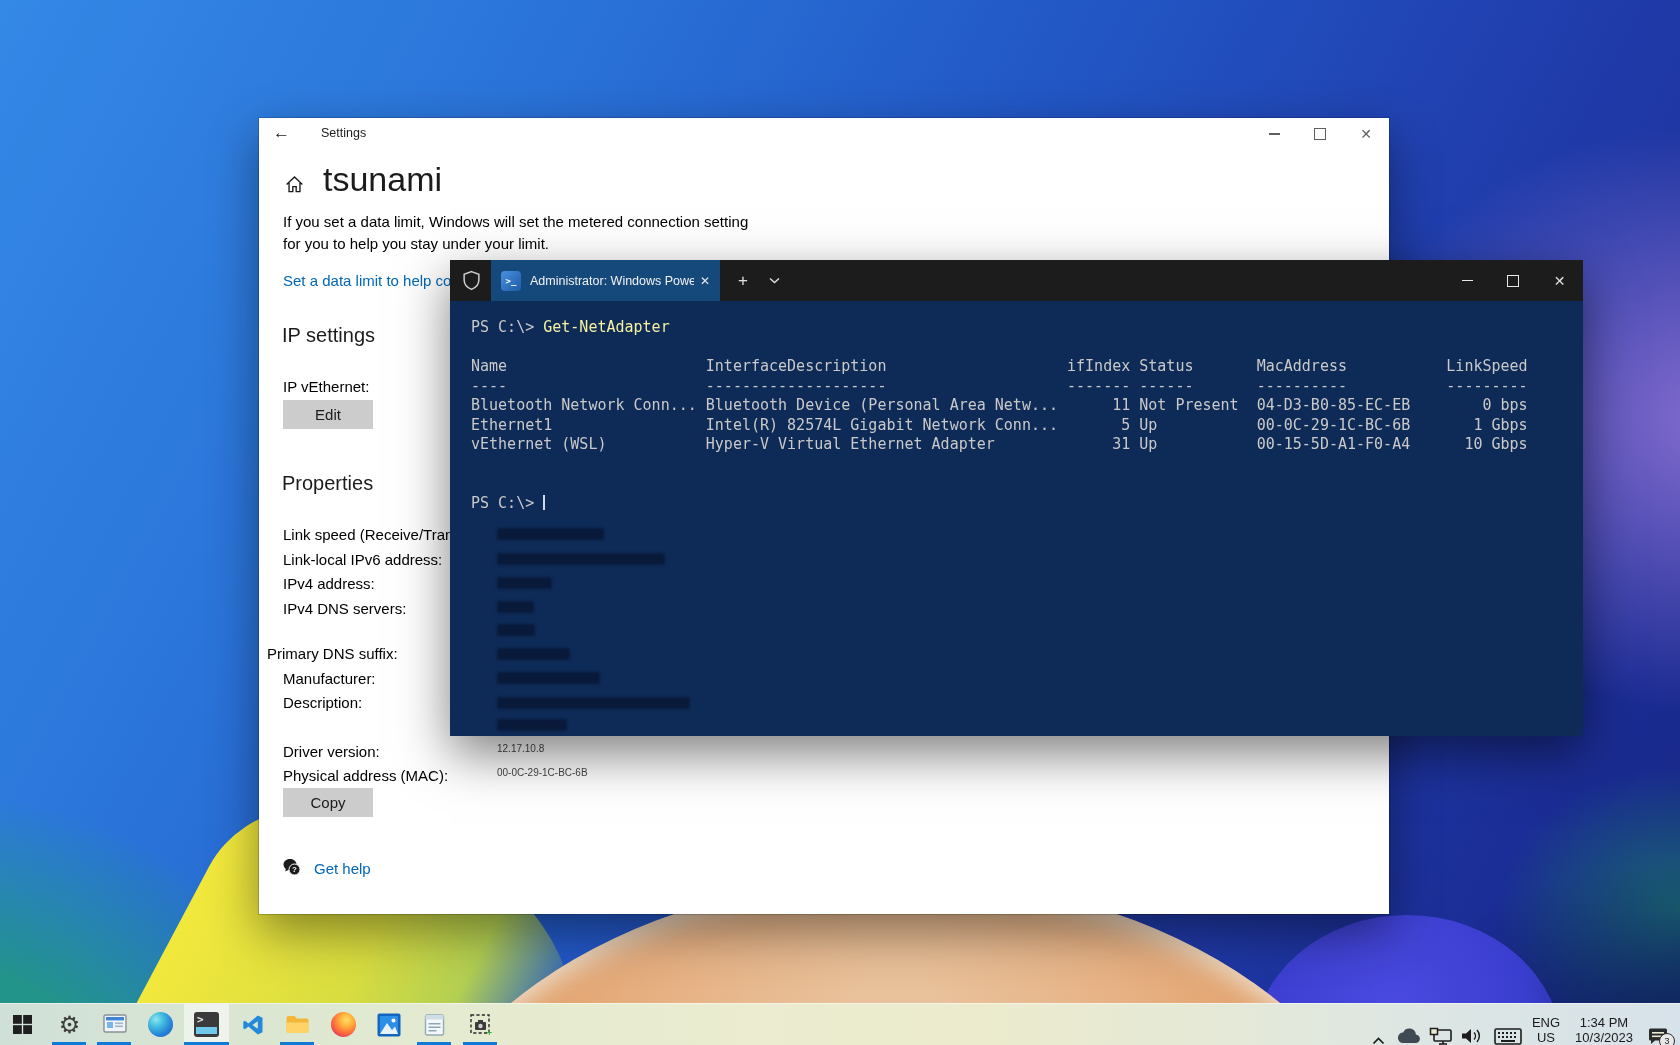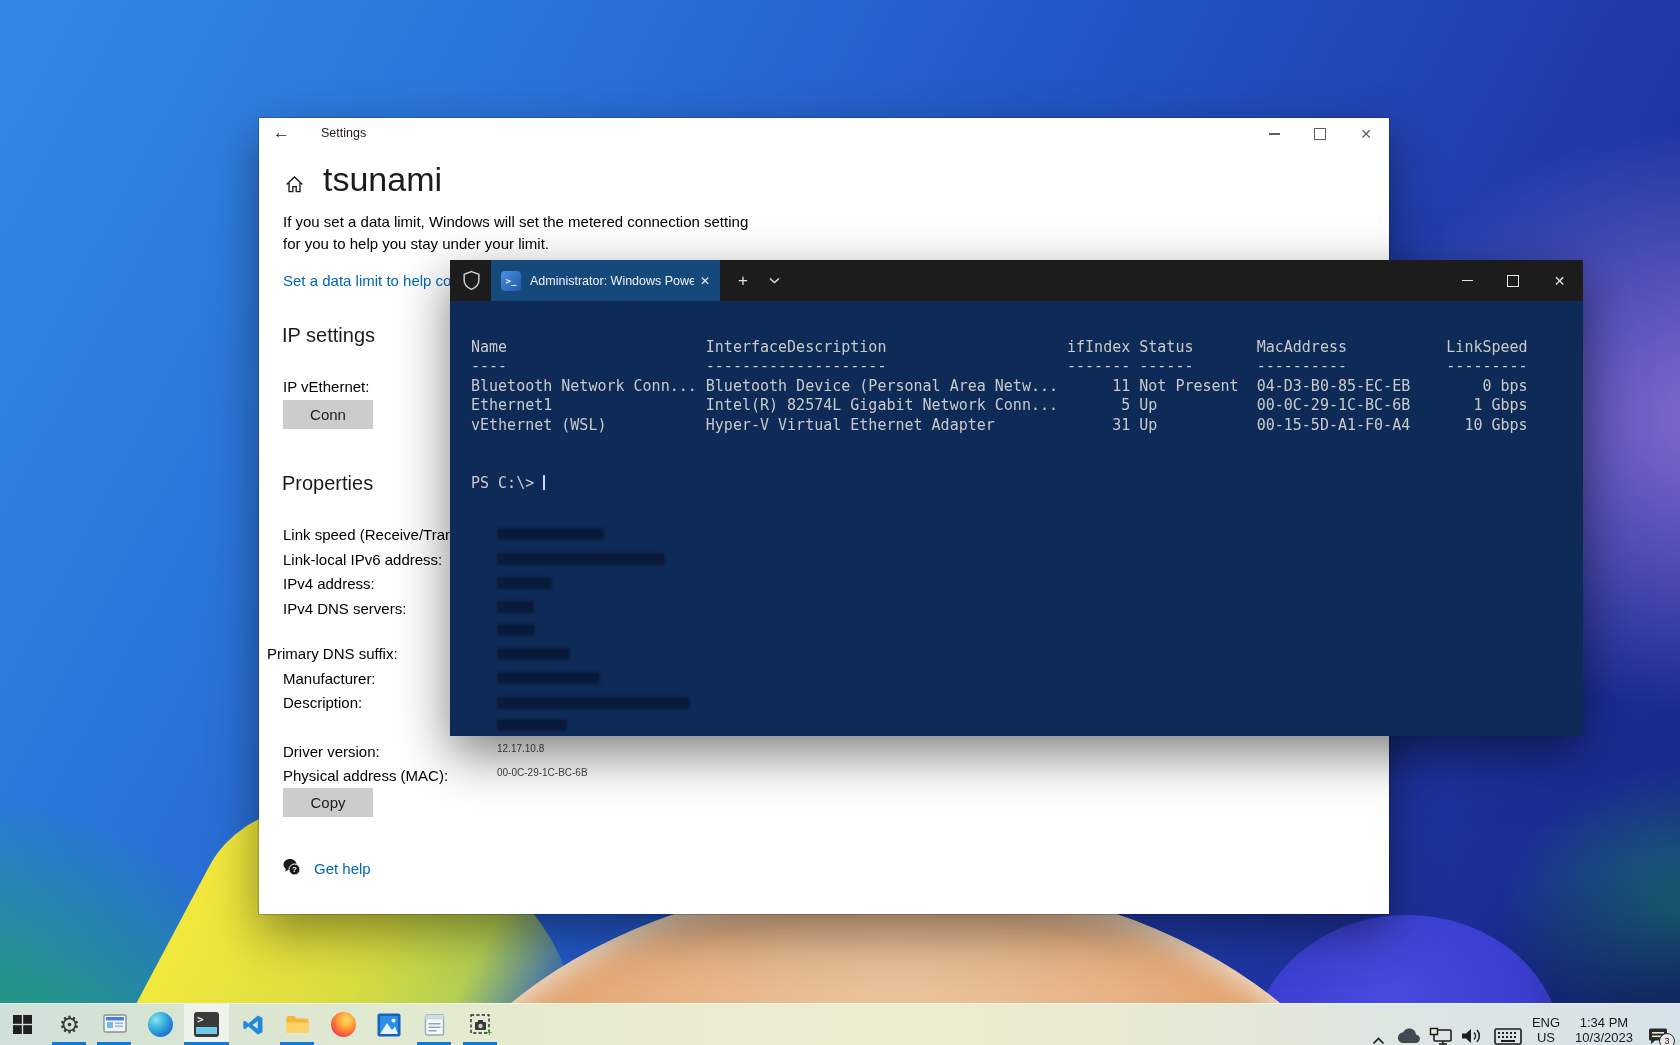--- a/index.html
+++ b/index.html
@@ -94,21 +94,21 @@
     </span>
     <span class="abs" style="left:64px;top:42px;font-size:34px;font-weight:300;color:#1b1b1b;">tsunami</span>
 
     <span class="abs slabel" style="left:24px;top:95px;">If you set a data limit, Windows will set the metered connection setting</span>
     <span class="abs slabel" style="left:24px;top:117px;">for you to help you stay under your limit.</span>
 
     <a class="abs slink" style="left:24px;top:154px;" href="#">Set a data limit to help con</a>
 
     <span class="abs shead" style="left:23px;top:206px;">IP settings</span>
     <span class="abs slabel" style="left:24px;top:260px;">IP vEthernet:</span>
-    <button class="abs sbtn" style="left:24px;top:282px;">Conn</button>
+    <button class="abs sbtn" style="left:24px;top:282px;">Edit</button>
 
     <span class="abs shead" style="left:23px;top:354px;">Properties</span>
 
     <div class="abs" style="left:24px;top:408px;"><span class="slabel">Link speed (Receive/Transm</span></div>
     <div class="abs" style="left:24px;top:433px;"><span class="slabel">Link-local IPv6 address:</span></div>
     <div class="abs" style="left:24px;top:457px;"><span class="slabel">IPv4 address:</span></div>
     <div class="abs" style="left:24px;top:482px;"><span class="slabel">IPv4 DNS servers:</span></div>
     <div class="abs" style="left:8px;top:527px;"><span class="slabel">Primary DNS suffix:</span></div>
     <div class="abs" style="left:24px;top:552px;"><span class="slabel">Manufacturer:</span></div>
     <div class="abs" style="left:24px;top:576px;"><span class="slabel">Description:</span></div>
@@ -166,20 +166,21 @@
       <div class="ghost" style="left:47px;top:252px;width:168px;"></div>
       <div class="ghost" style="left:47px;top:276px;width:55px;"></div>
       <div class="ghost" style="left:47px;top:300px;width:37px;"></div>
       <div class="ghost" style="left:47px;top:323px;width:38px;"></div>
       <div class="ghost" style="left:47px;top:347px;width:73px;"></div>
       <div class="ghost" style="left:47px;top:371px;width:103px;"></div>
       <div class="ghost" style="left:47px;top:396px;width:193px;"></div>
       <div class="ghost" style="left:47px;top:418px;width:70px;"></div>
 
       <div class="abs" style="left:21px;top:17px;right:0;">
+        <div class="tline"><span>PS C:\&gt; </span><span class="cmd">Get-NetAdapter</span></div>
         <div class="tline"></div>
         <div class="tline">Name                      InterfaceDescription                    ifIndex Status       MacAddress           LinkSpeed</div>
         <div class="tline">----                      --------------------                    ------- ------       ----------           ---------</div>
         <div class="tline">Bluetooth Network Conn... Bluetooth Device (Personal Area Netw...      11 Not Present  04-D3-B0-85-EC-EB        0 bps</div>
         <div class="tline">Ethernet1                 Intel(R) 82574L Gigabit Network Conn...       5 Up           00-0C-29-1C-BC-6B       1 Gbps</div>
         <div class="tline">vEthernet (WSL)           Hyper-V Virtual Ethernet Adapter             31 Up           00-15-5D-A1-F0-A4      10 Gbps</div>
         <div class="tline"></div>
         <div class="tline"></div>
         <div class="tline"><span>PS C:\&gt; </span><span class="cursor"></span></div>
       </div>

